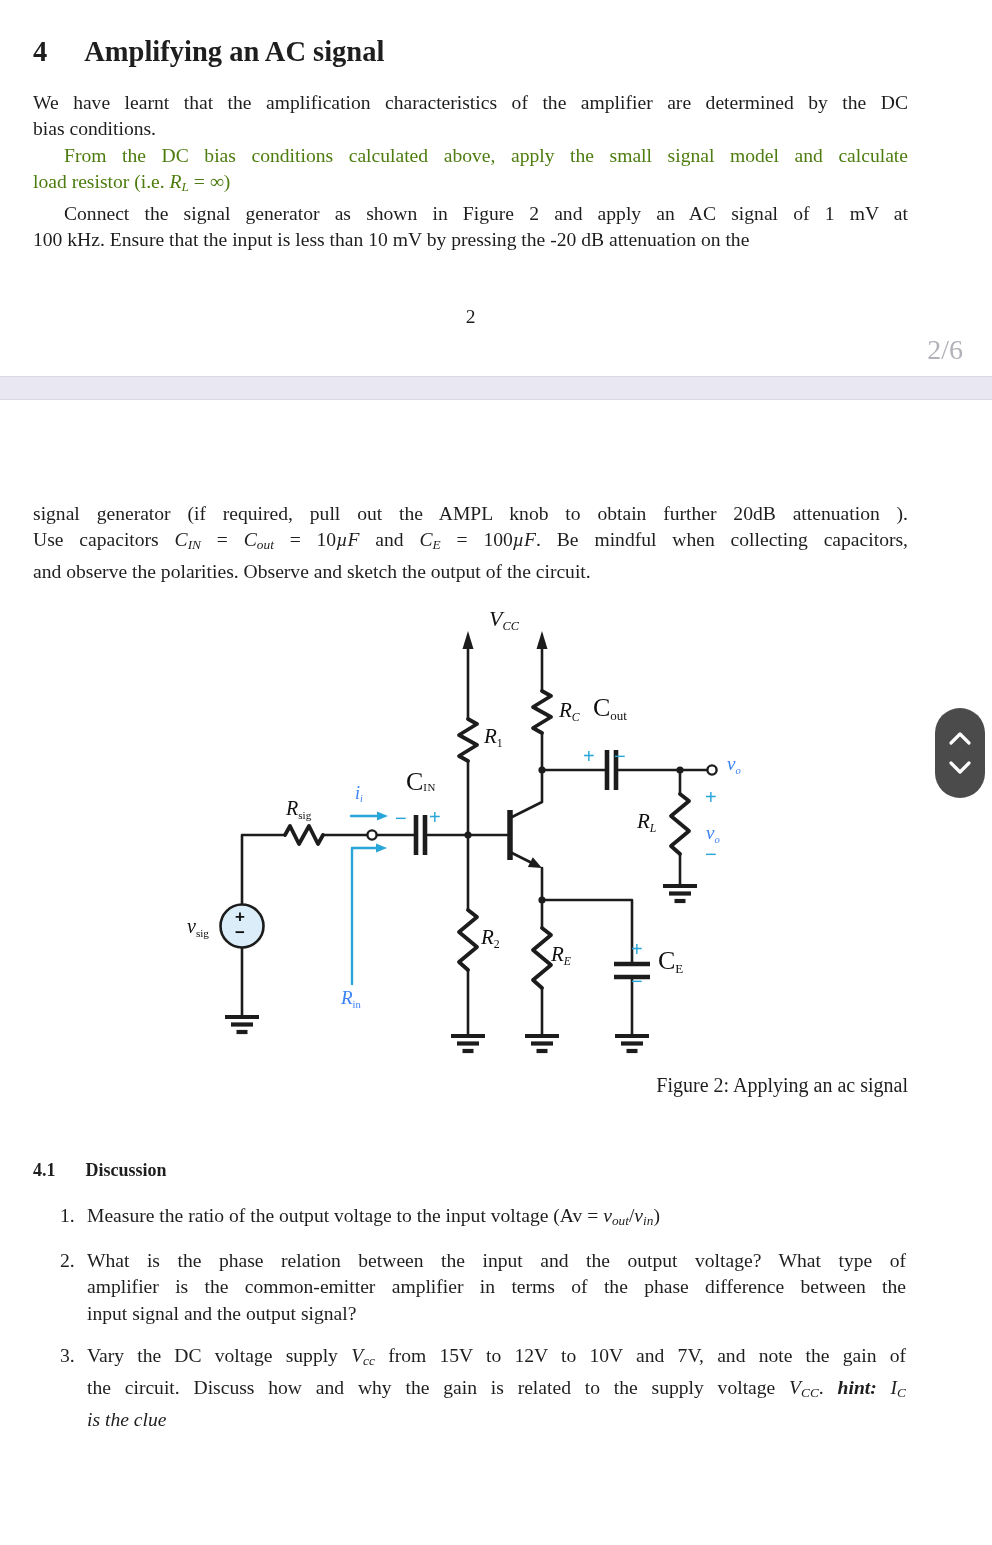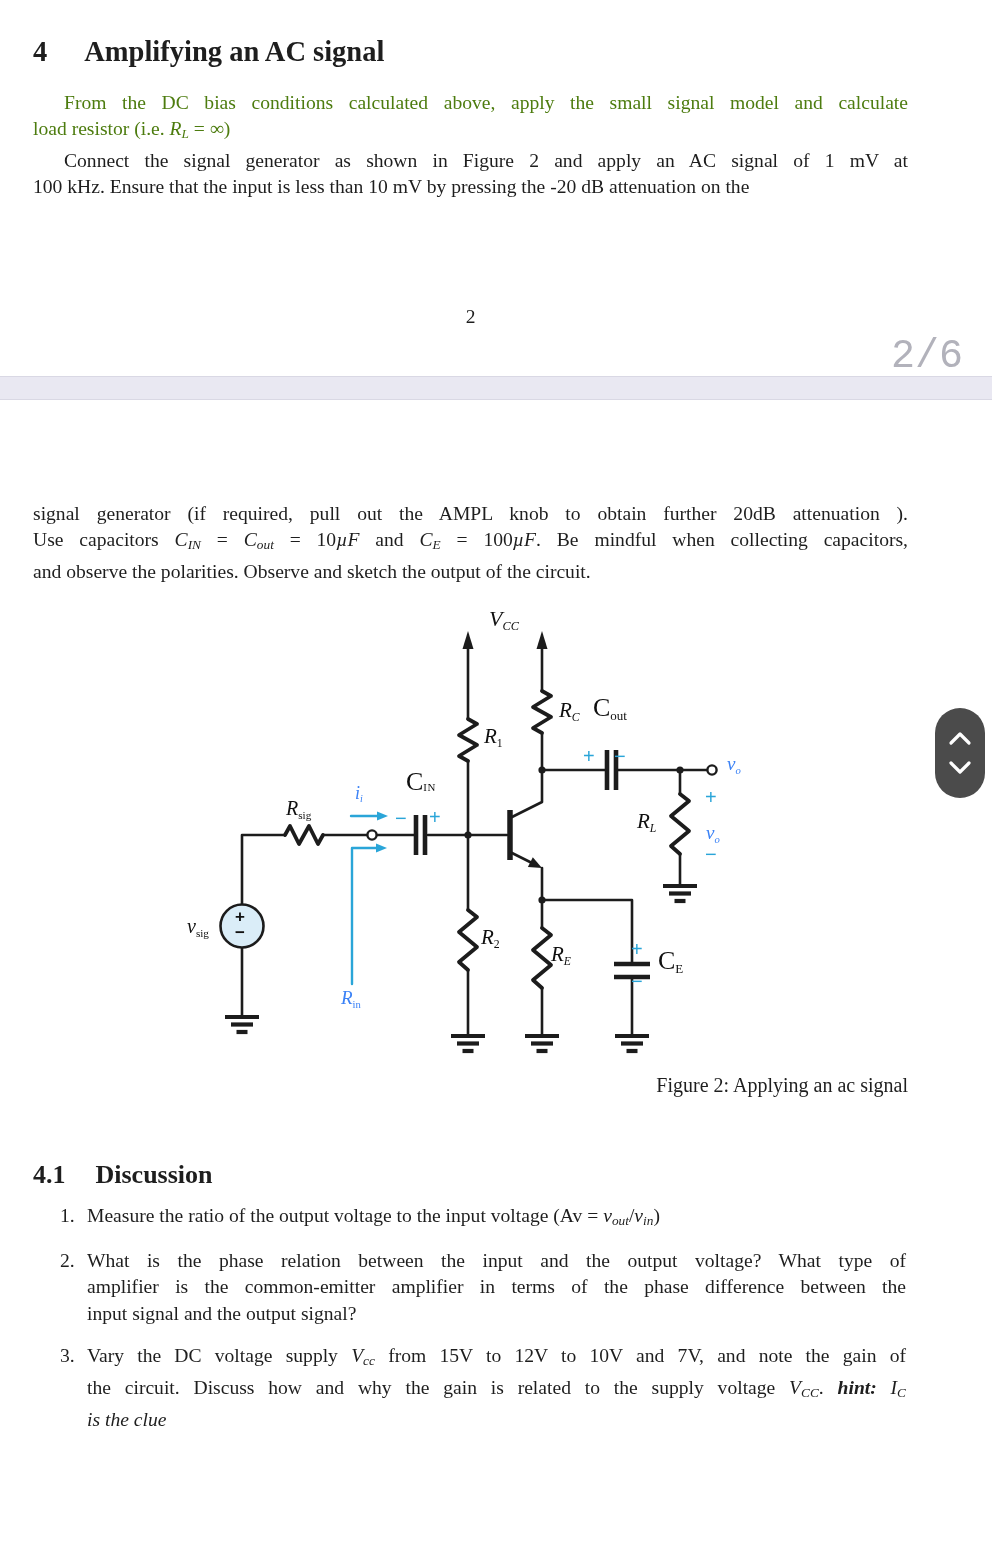--- a/index.html
+++ b/index.html
@@ -11,29 +11,29 @@
   .ind{display:inline-block;width:31px}
   .it{font-style:italic}
   .bit{font-style:italic;font-weight:bold}
   .sbi{font-size:68%;vertical-align:-0.26em;font-style:italic}
   .red{color:#4d7c0f}
 
   #title{left:33px;top:36px;font-size:28.5px;font-weight:bold;display:flex;line-height:1.1}
   #title .gap{width:37px}
   #p2text{left:33px;top:90px;width:875px}
   #pagenum{left:33px;top:306px;width:875px;text-align:center;font-size:19.5px}
-  #pageind{right:29px;top:334px;font-family:Liberation Mono, monospace;
-           font-size:40px;color:#b2b2bb}
+  #pageind{right:29px;top:334px;font-family:Liberation Serif, serif;
+           font-size:28px;color:#b2b2bb}
   #divider{left:0;top:376px;width:992px;height:22px;background:#e9e8f2;
            border-top:1px solid #d9d8e4;border-bottom:1px solid #d9d8e4}
   #p3text{left:33px;top:501px;width:875px}
   #figure{left:185px;top:603px;width:620px;height:460px}
   #figure svg{position:absolute;left:0;top:0}
   #caption{left:33px;top:1074px;width:875px;text-align:right;font-size:20px}
-  #heading{left:33px;top:1160px;font-size:26px;font-weight:bold;display:flex;line-height:1.15}
+  #heading{left:33px;top:1160px;font-size:18px;font-weight:bold;display:flex;line-height:1.15}
   #heading .gap{width:30px}
   .item{position:absolute;left:60px;width:846px;display:flex}
   .item .inum{width:27px;flex:none}
   .item .ibody{width:819px}
   #item1{top:1203px}#item2{top:1248px}#item3{top:1343px}
 
   
   .clbl{position:absolute;line-height:1;white-space:nowrap;color:#101010;font-size:21px}
   .cbig{font-size:26px}
   .lsub{font-size:56%;vertical-align:-0.33em}
@@ -62,20 +62,24 @@
 
 <div id="root">
 
   <div class="abs" id="title">
     <span>4</span>
     <span class="gap"></span>
     <span>Amplifying an AC signal</span>
   </div>
 
   <div class="abs doc" id="p2text">
+    <div>
+        <div class="rline j"><span>We have learnt that the amplification characteristics of the amplifier are determined by the DC</span></div>
+        <div class="rline"><span>bias conditions.</span></div>
+      </div>
     <div class="red">
         <div class="rline j"><span class="ind"></span><span>From the DC bias conditions calculated above, apply the small signal model and calculate</span></div>
         <div class="rline"><span>load resistor (i.e. </span><span class="it">R</span><span class="sbi">L</span><span> = ∞)</span></div>
       </div>
     <div>
         <div class="rline j"><span class="ind"></span><span>Connect the signal generator as shown in Figure 2 and apply an AC signal of 1 mV at</span></div>
         <div class="rline"><span>100 kHz. Ensure that the input is less than 10 mV by pressing the -20 dB attenuation on the</span></div>
       </div>
   </div>
 

